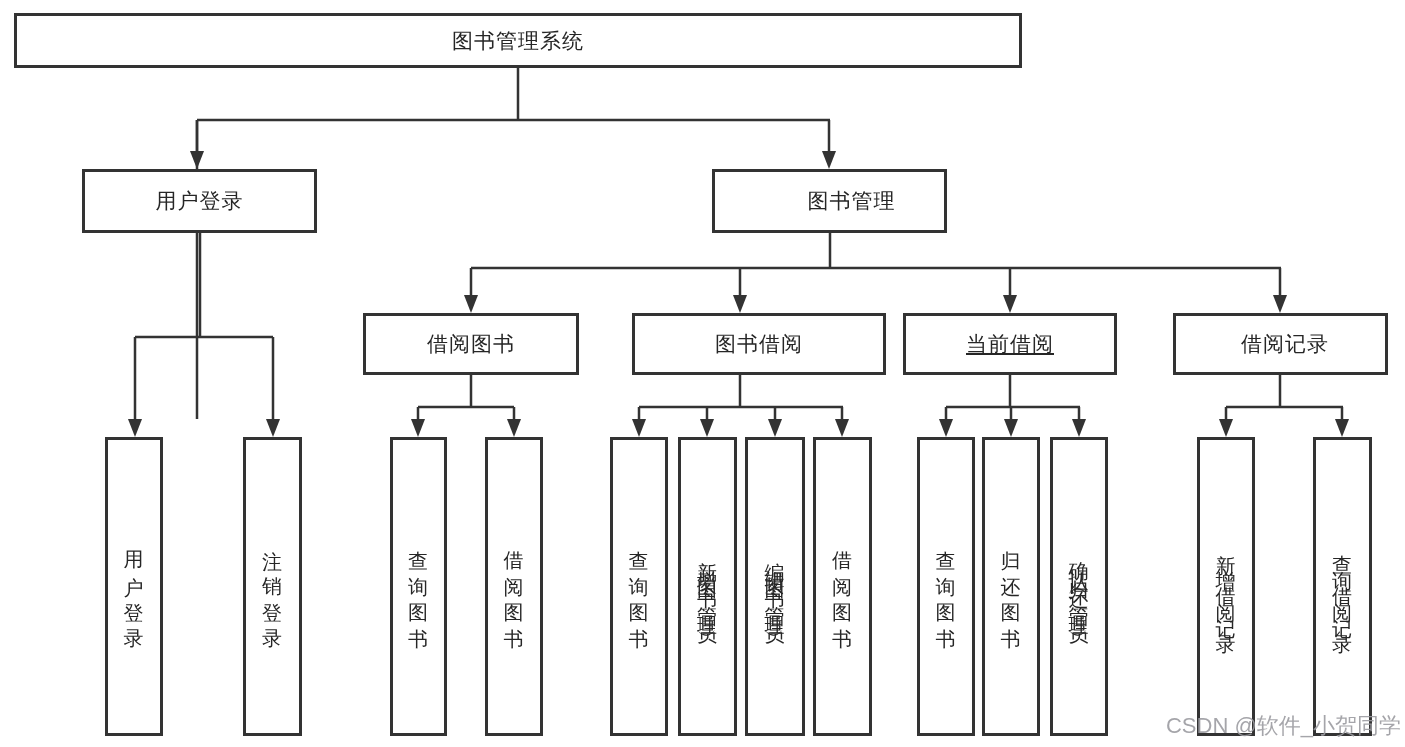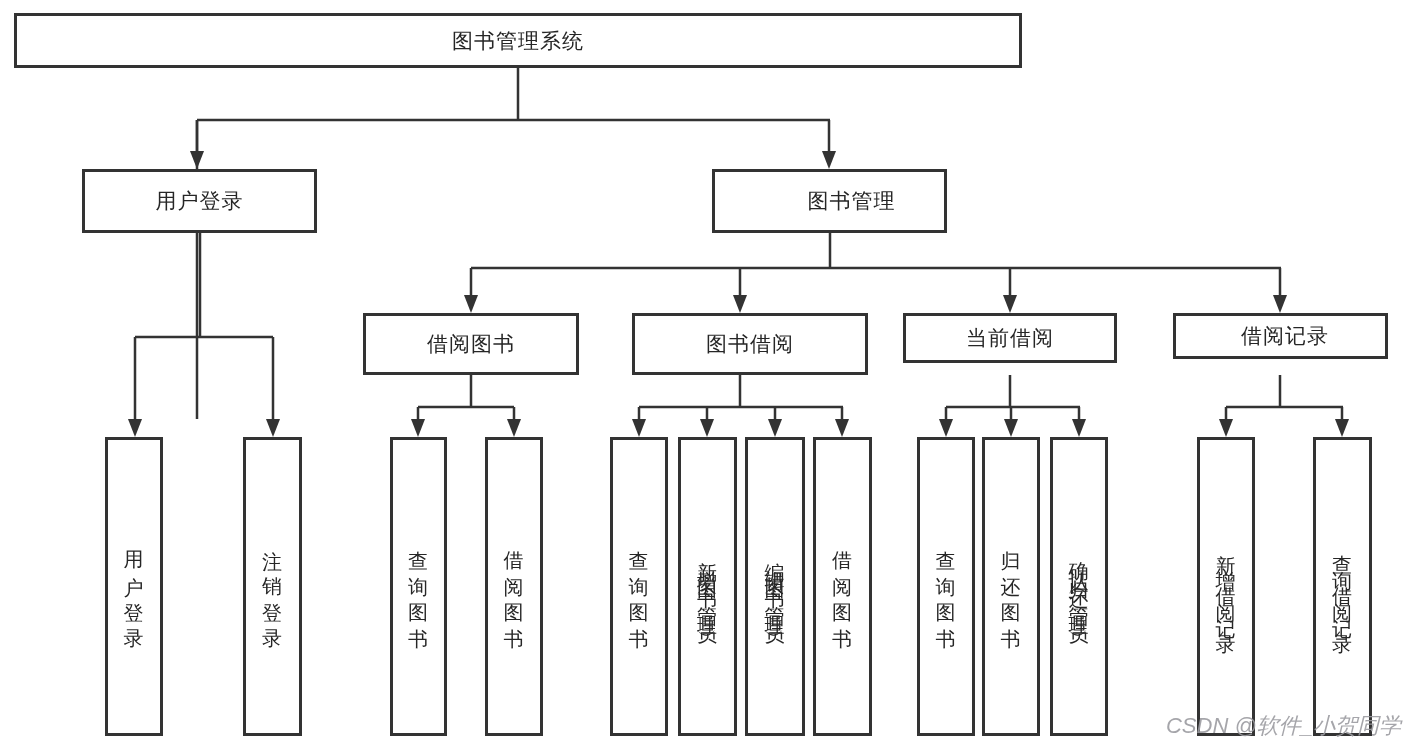--- a/index.html
+++ b/index.html
@@ -35,21 +35,20 @@
   #connectors{position:absolute;left:0;top:0;}
   #connectors path.ln{stroke:#333333;stroke-width:2.5;fill:none;}
   #connectors path.ah{fill:#333333;stroke:none;}
   #watermark{
     position:absolute;
     right:4px;bottom:6px;
     font-size:22px;
     color:#9c9ca1;
     opacity:0.9;
     white-space:nowrap;
-    font-style:italic;
   }
 </style>
 </head>
 <body>
 
 <div id="canvas">
 
   <svg id="connectors" width="1405" height="747" viewBox="0 0 1405 747">
 
     <g>
@@ -108,27 +107,27 @@
   <div class="node" style="left:82px;top:169px;width:235px;height:64px;">
     <span class="hlabel">用户登录</span>
   </div>
   <div class="node" style="left:712px;top:169px;width:235px;height:64px;padding-left:44px;">
     <span class="hlabel">图书管理</span>
   </div>
 
   <div class="node" style="left:363px;top:313px;width:216px;height:62px;">
     <span class="hlabel">借阅图书</span>
   </div>
-  <div class="node" style="left:632px;top:313px;width:236px;height:62px;">
+  <div class="node" style="left:632px;top:313px;width:254px;height:62px;">
     <span class="hlabel">图书借阅</span>
   </div>
-  <div class="node" style="left:903px;top:313px;width:214px;height:50px;">
+  <div class="node" style="left:903px;top:313px;width:214px;height:62px;text-decoration:underline;">
     <span class="hlabel">当前借阅</span>
   </div>
-  <div class="node" style="left:1173px;top:313px;width:215px;height:46px;padding-left:9px;">
+  <div class="node" style="left:1173px;top:313px;width:215px;height:62px;padding-left:9px;">
     <span class="hlabel">借阅记录</span>
   </div>
 
   <div class="node leaf ls-wide" style="left:105px;top:437px;width:58px;height:299px;">
     <span>用户登录</span>
   </div>
   <div class="node leaf ls-wide" style="left:243px;top:437px;width:59px;height:299px;">
     <span>注销登录</span>
   </div>
 

